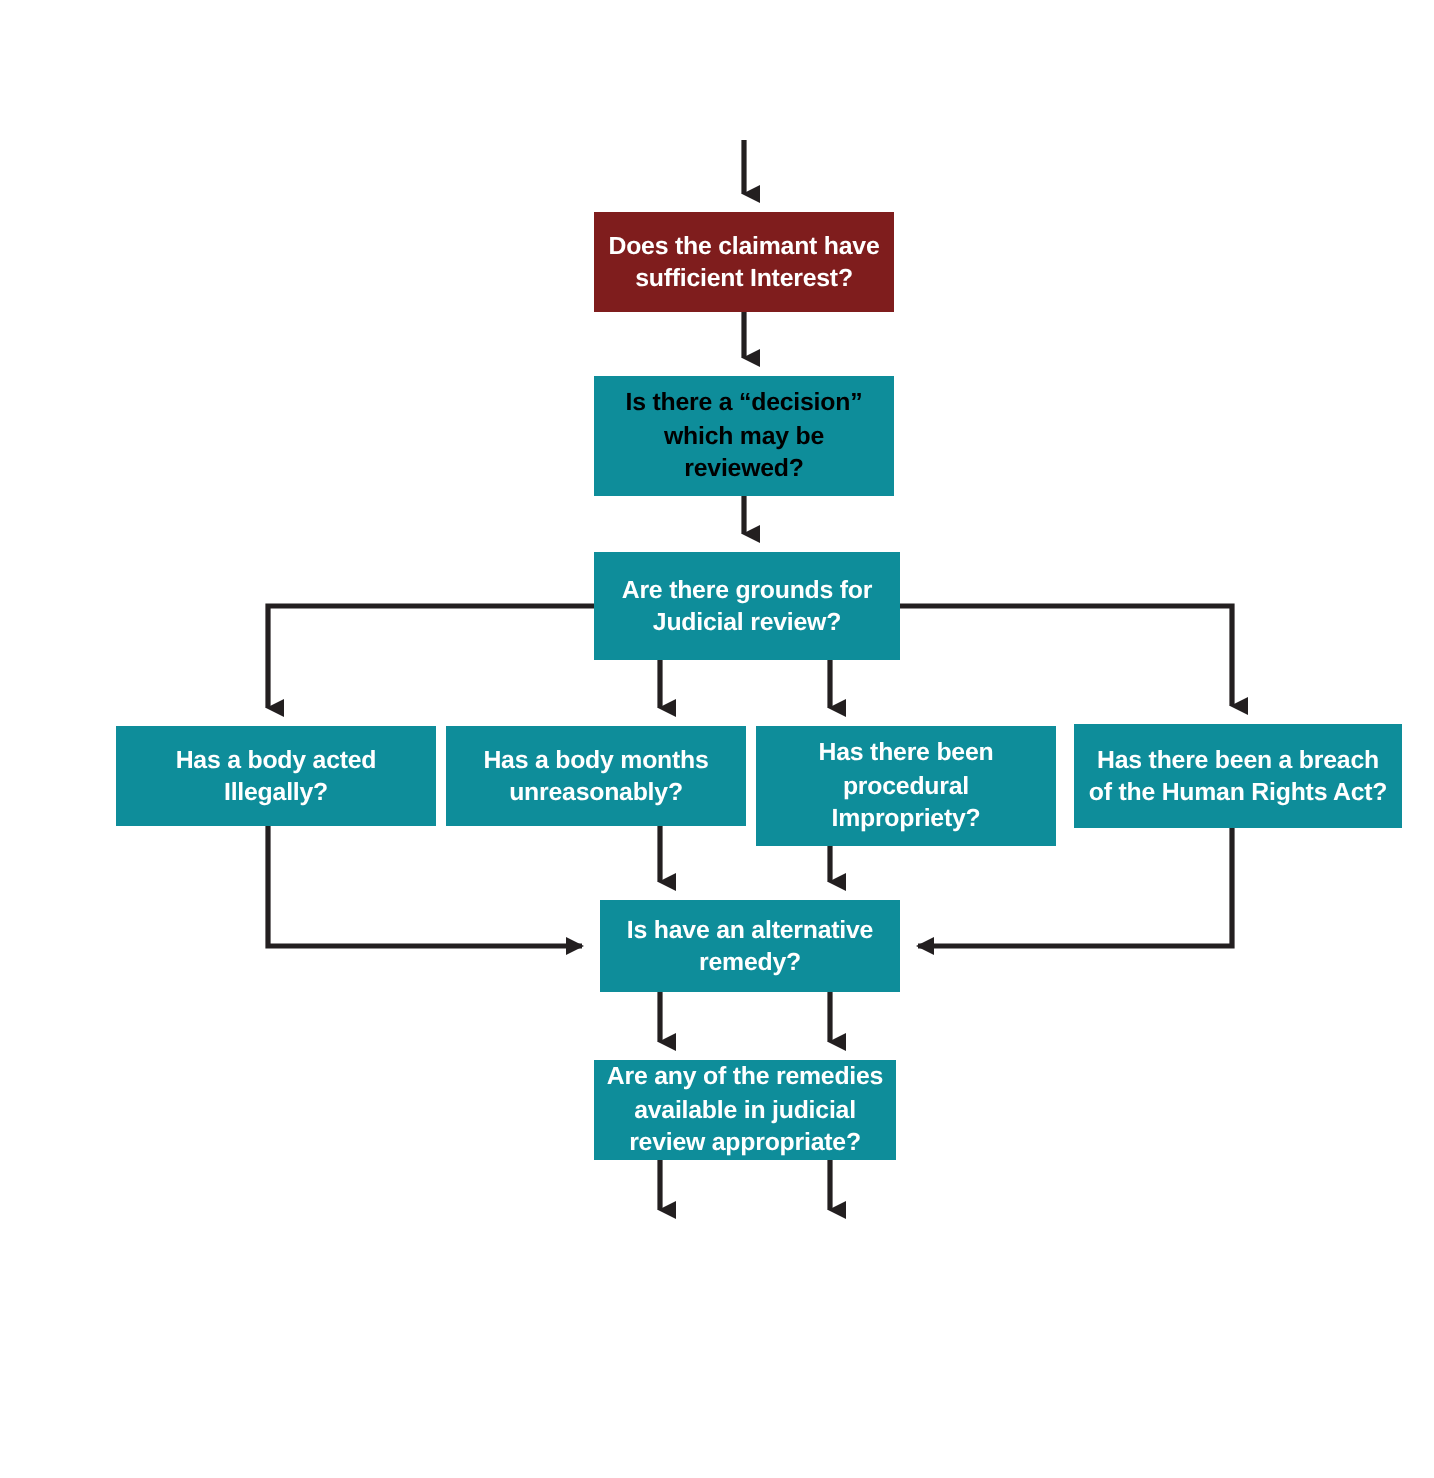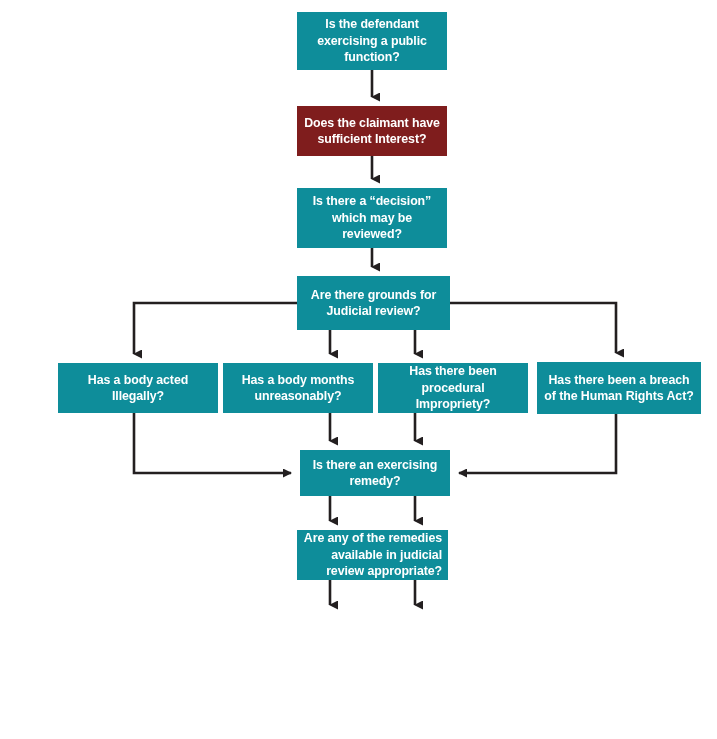--- a/index.html
+++ b/index.html
@@ -98,54 +98,51 @@
 
       <path d="M 330 496 L 330 521" marker-end="url(#arrowhead-down)"></path>
       <path d="M 415 496 L 415 521" marker-end="url(#arrowhead-down)"></path>
 
       <path d="M 330 580 L 330 605" marker-end="url(#arrowhead-down)"></path>
       <path d="M 415 580 L 415 605" marker-end="url(#arrowhead-down)"></path>
 
     </g>
   </svg>
 
-  <div class="node" style="left: 297px; top: 12px; width: 150px; height: 58px; background: rgb(14, 141, 154); color: rgb(255, 255, 255);">
-    <span>Is the defendant exercising a public function?</span>
-  </div>
 
   <div class="node" style="left: 297px; top: 106px; width: 150px; height: 50px; background: #7f1d1d; color: rgb(255, 255, 255);">
     <span>Does the claimant have sufficient Interest?</span>
   </div>
 
-  <div class="node" style="left: 297px; top: 188px; width: 150px; height: 60px; background: rgb(14, 141, 154); color: #ffffff;">
+  <div class="node" style="left: 297px; top: 188px; width: 150px; height: 60px; background: rgb(14, 141, 154); color: #000000;">
     <span>Is there a “decision” which may be reviewed?</span>
   </div>
 
   <div class="node" style="left: 58px; top: 363px; width: 160px; height: 50px; background: rgb(14, 141, 154); color: rgb(255, 255, 255);">
     <span>Has a body acted Illegally?</span>
   </div>
 
   <div class="node" style="left: 297px; top: 276px; width: 153px; height: 54px; background: rgb(14, 141, 154); color: rgb(255, 255, 255);">
     <span>Are there grounds for Judicial review?</span>
   </div>
 
   <div class="node" style="left: 223px; top: 363px; width: 150px; height: 50px; background: rgb(14, 141, 154); color: rgb(255, 255, 255);">
     <span>Has a body months unreasonably?</span>
   </div>
 
-  <div class="node" style="left: 378px; top: 363px; width: 150px; height: 50px; background: rgb(14, 141, 154); color: rgb(255, 255, 255);">
+  <div class="node" style="left: 378px; top: 363px; width: 150px; height: 60px; background: rgb(14, 141, 154); color: rgb(255, 255, 255);">
     <span>Has there been procedural Impropriety?</span>
   </div>
 
   <div class="node" style="left: 537px; top: 362px; width: 164px; height: 52px; background: rgb(14, 141, 154); color: rgb(255, 255, 255);">
     <span>Has there been a breach of the Human Rights Act?</span>
   </div>
 
   <div class="node" style="left: 300px; top: 450px; width: 150px; height: 46px; background: rgb(14, 141, 154); color: rgb(255, 255, 255);">
-    <span>Is there an exercising remedy?</span>
+    <span>Is have an alternative remedy?</span>
   </div>
 
-  <div class="node" style="left: 297px; top: 530px; width: 151px; height: 50px; background: rgb(14, 141, 154); color: rgb(255, 255, 255); text-align: right;">
+  <div class="node" style="left: 297px; top: 530px; width: 151px; height: 50px; background: rgb(14, 141, 154); color: rgb(255, 255, 255);">
     <span>Are any of the remedies available in judicial review appropriate?</span>
   </div>
 
 
 </div>
 
 </body></html>

